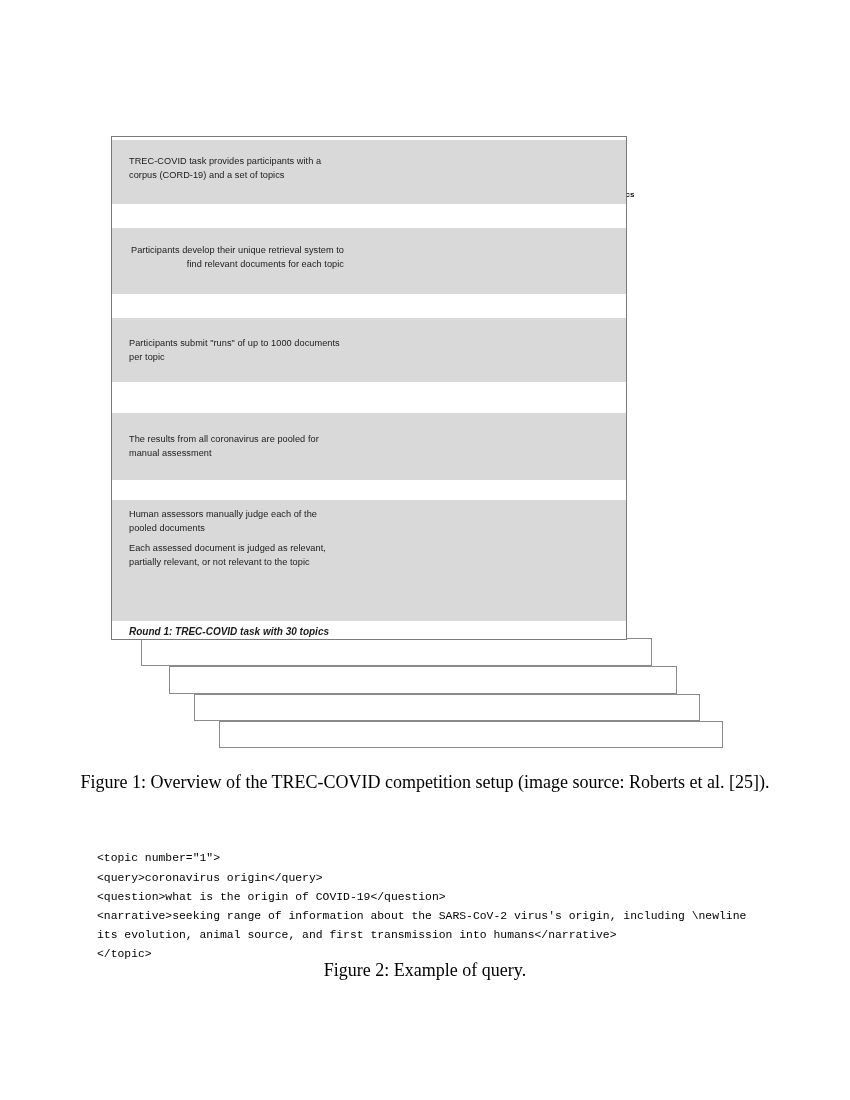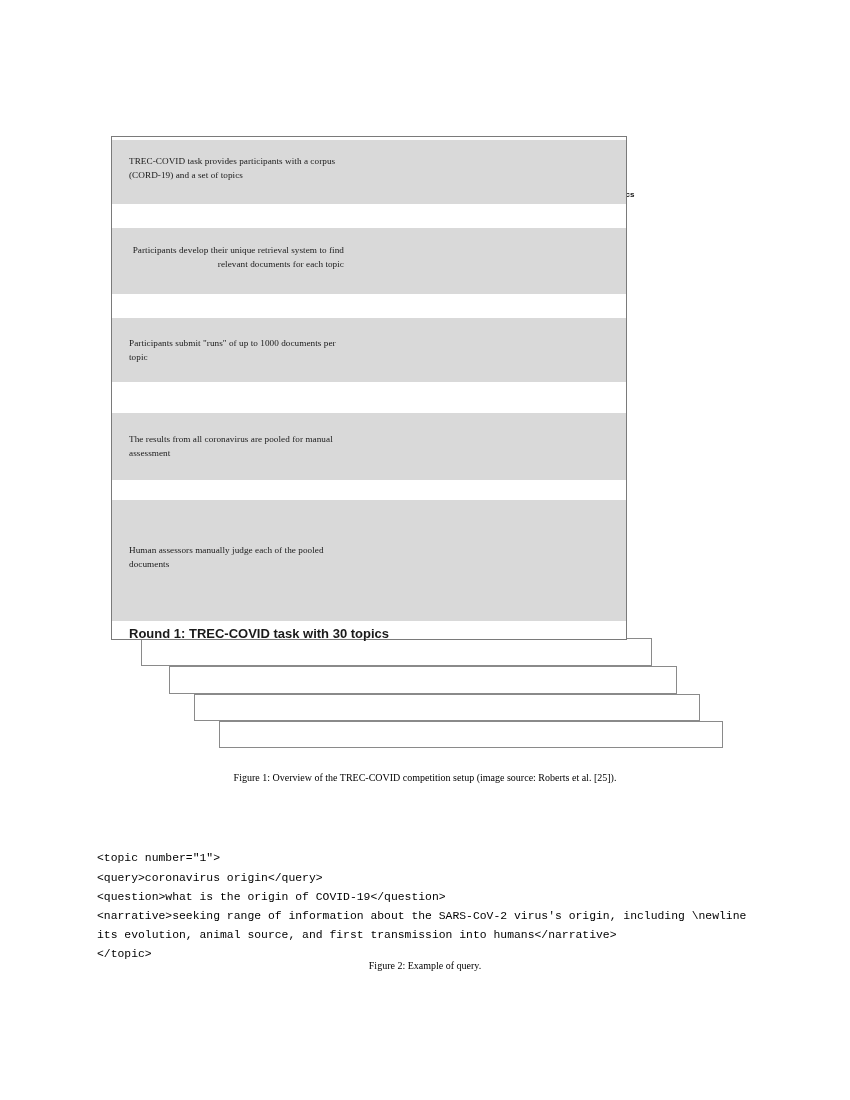--- a/index.html
+++ b/index.html
@@ -42,36 +42,37 @@
   .band {
     position: absolute;
     left: 0;
     width: 100%;
     background: #d9d9d9;
     box-sizing: border-box;
   }
   .band-text {
     position: absolute;
     left: 17px;
-    font-family: Liberation Serif, serif;
+    font-family: Liberation Sans, sans-serif;
     font-size: 9.2px;
     line-height: 13.6px;
     color: #1a1a1a;
     letter-spacing: 0.05px;
     width: 215px;
   }
   .band-text p { margin: 0 0 7px 0; }
   .band-text p:last-child { margin-bottom: 0; }
 
   
   .round-label {
     position: absolute;
     font-family: "Liberation Sans", sans-serif;
+    font-style: italic;
     font-weight: 700;
-    font-size: 13px;
+    font-size: 10px;
     color: #1a1a1a;
     white-space: nowrap;
   }
 
   
   .round-box {
     position: absolute;
     border: 1.4px solid #8a8a8a;
     background: #ffffff;
     box-sizing: border-box;
@@ -99,21 +100,21 @@
   .icon {
     position: absolute;
   }
 
   
   .fig-caption {
     position: absolute;
     width: 850px;
     text-align: center;
     font-family: "Liberation Serif", serif;
-    font-size: 10px;
+    font-size: 18px;
     color: #000000;
   }
 
   
   #codeblock {
     position: absolute;
     left: 97px;
     top: 838px;
     font-family: "Liberation Mono", monospace;
     font-size: 11.4px;
@@ -158,22 +159,23 @@
     </div>
 
     <div class="band-text" style="top:200px;">
       <p>Participants submit "runs" of up to 1000 documents per topic</p>
     </div>
 
     <div class="band-text" style="top:296px;">
       <p>The results from all coronavirus are pooled for manual assessment</p>
     </div>
 
-    <div class="band-text" style="top:371px; width:208px;margin-top:36px;">
+    <div class="band-text" style="top:371px; width:208px;">
       <p>Human assessors manually judge each of the pooled documents</p>
+      <p>Each assessed document is judged as relevant, partially relevant, or not relevant to the topic</p>
     </div>
 
     <div class="round-label" style="left:17px; top:489px;">Round 1: TREC-COVID task with 30 topics</div>
   </div>
 
   <svg class="svg-layer" viewBox="0 0 850 780">
     <defs>
       <marker id="ah" markerWidth="7" markerHeight="7" refX="6.2" refY="3.1" orient="auto">
         <path d="M0,0.3 L6.6,3.1 L0,5.9 z" fill="#111111"></path>
       </marker>

